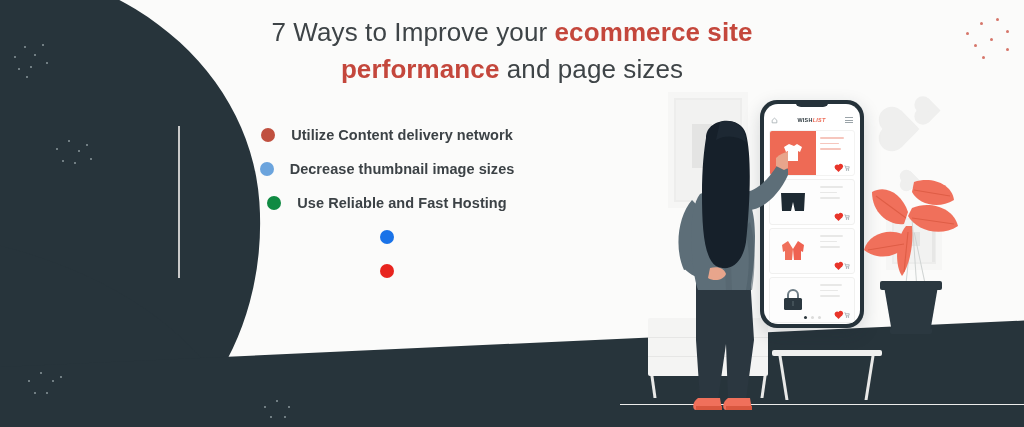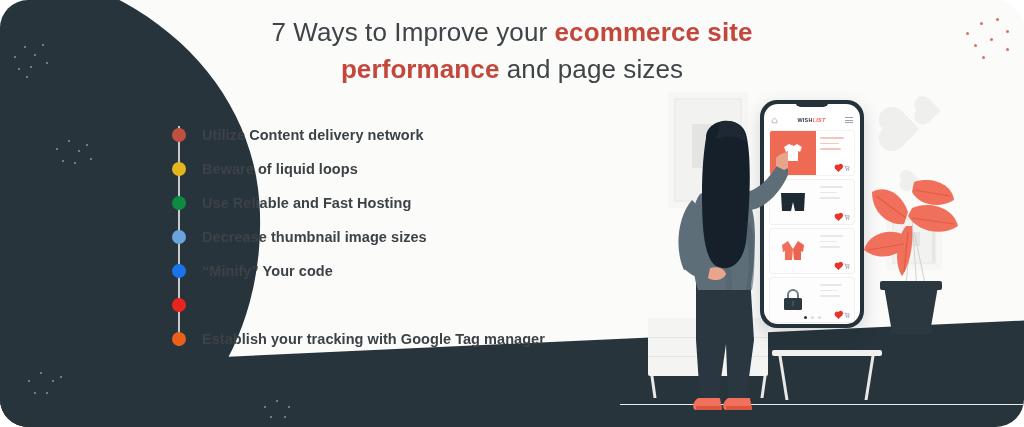--- a/index.html
+++ b/index.html
@@ -5,21 +5,20 @@
   html,body{margin:0;padding:0;}
   body{
     font-family:"Liberation Sans", sans-serif;
     background:#ffffff;
   }
   #stage{
     position:relative;
     width:1024px;height:427px;
     overflow:hidden;
     background:#fbfbfa;
-    border-radius:28px;
   }
 
   
   .dark-wave{
     position:absolute;left:-260px;top:-40px;
     width:520px;height:520px;
     background:#27343b;
     border-radius:0 58% 42% 0 / 0 50% 50% 0;
     transform:rotate(-4deg);
   }
@@ -55,20 +54,21 @@
 
   
   .list{position:absolute;left:172px;top:118px;width:430px;}
   .list-rail{
     position:absolute;left:6px;top:8px;bottom:10px;width:2px;
     background:#c9c9c9;
   }
   .row{
     position:relative;display:flex;align-items:center;
     height:34px;
+    justify-content:center;
   }
   .dot{
     width:14px;height:14px;border-radius:50%;
     flex:0 0 14px;z-index:2;position:relative;
   }
   .row-label{
     margin-left:16px;font-size:14.5px;font-weight:700;
     color:#3c4246;white-space:nowrap;letter-spacing:.05px;
   }
 
@@ -243,41 +243,32 @@
   </div>
 
   <div class="list">
     <div class="list-rail"></div>
 
     <div class="row">
       <span class="dot" style="background:#c0503f"></span>
       <span class="row-label">Utilize Content delivery network</span>
     </div>
     <div class="row">
-      <span class="dot" style="background:#e5b51f"></span>
-      <span class="row-label">Beware of liquid loops</span>
+      <span class="dot" style="background:#6ba4dd"></span>
+      <span class="row-label">Decrease thumbnail image sizes</span>
     </div>
     <div class="row">
       <span class="dot" style="background:#0f8a42"></span>
       <span class="row-label">Use Reliable and Fast Hosting</span>
     </div>
     <div class="row">
-      <span class="dot" style="background:#6ba4dd"></span>
-      <span class="row-label">Decrease thumbnail image sizes</span>
-    </div>
-    <div class="row">
       <span class="dot" style="background:#1a73e8"></span>
-      <span class="row-label">“Minify” Your code</span>
     </div>
     <div class="row">
       <span class="dot" style="background:#e8241e"></span>
-    </div>
-    <div class="row">
-      <span class="dot" style="background:#e8601a"></span>
-      <span class="row-label">Establish your tracking with Google Tag manager</span>
     </div>
   </div>
 
   <div class="scene">
 
     <div class="heart" style="left:268px;top:116px;width:26px;height:26px;border-radius:0 0 4px 0;transform:rotate(-45deg);">
         <i></i>
       </div>
     <div class="heart" style="left:300px;top:102px;width:17px;height:17px;border-radius:0 0 3px 0;transform:rotate(-45deg);">
         <i></i>

